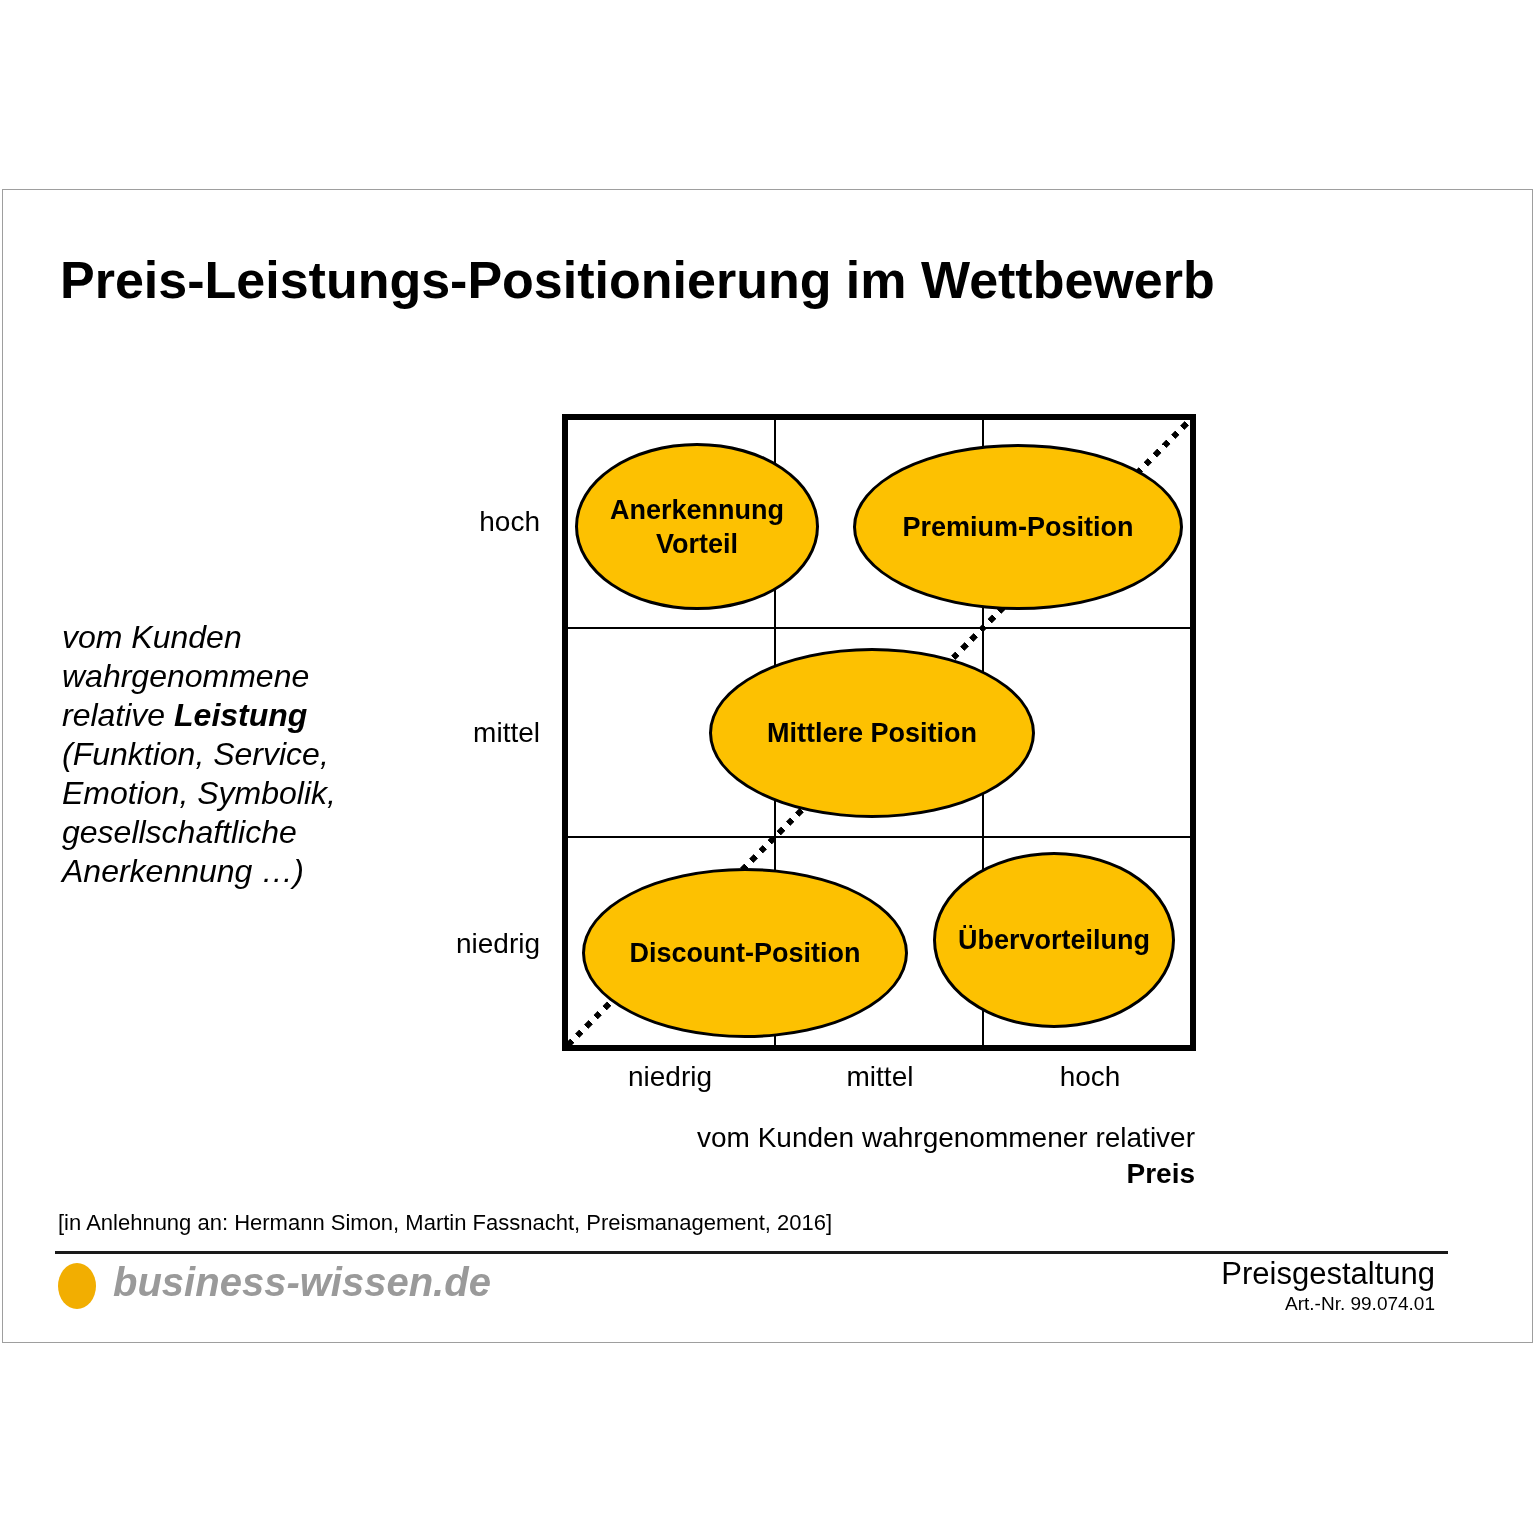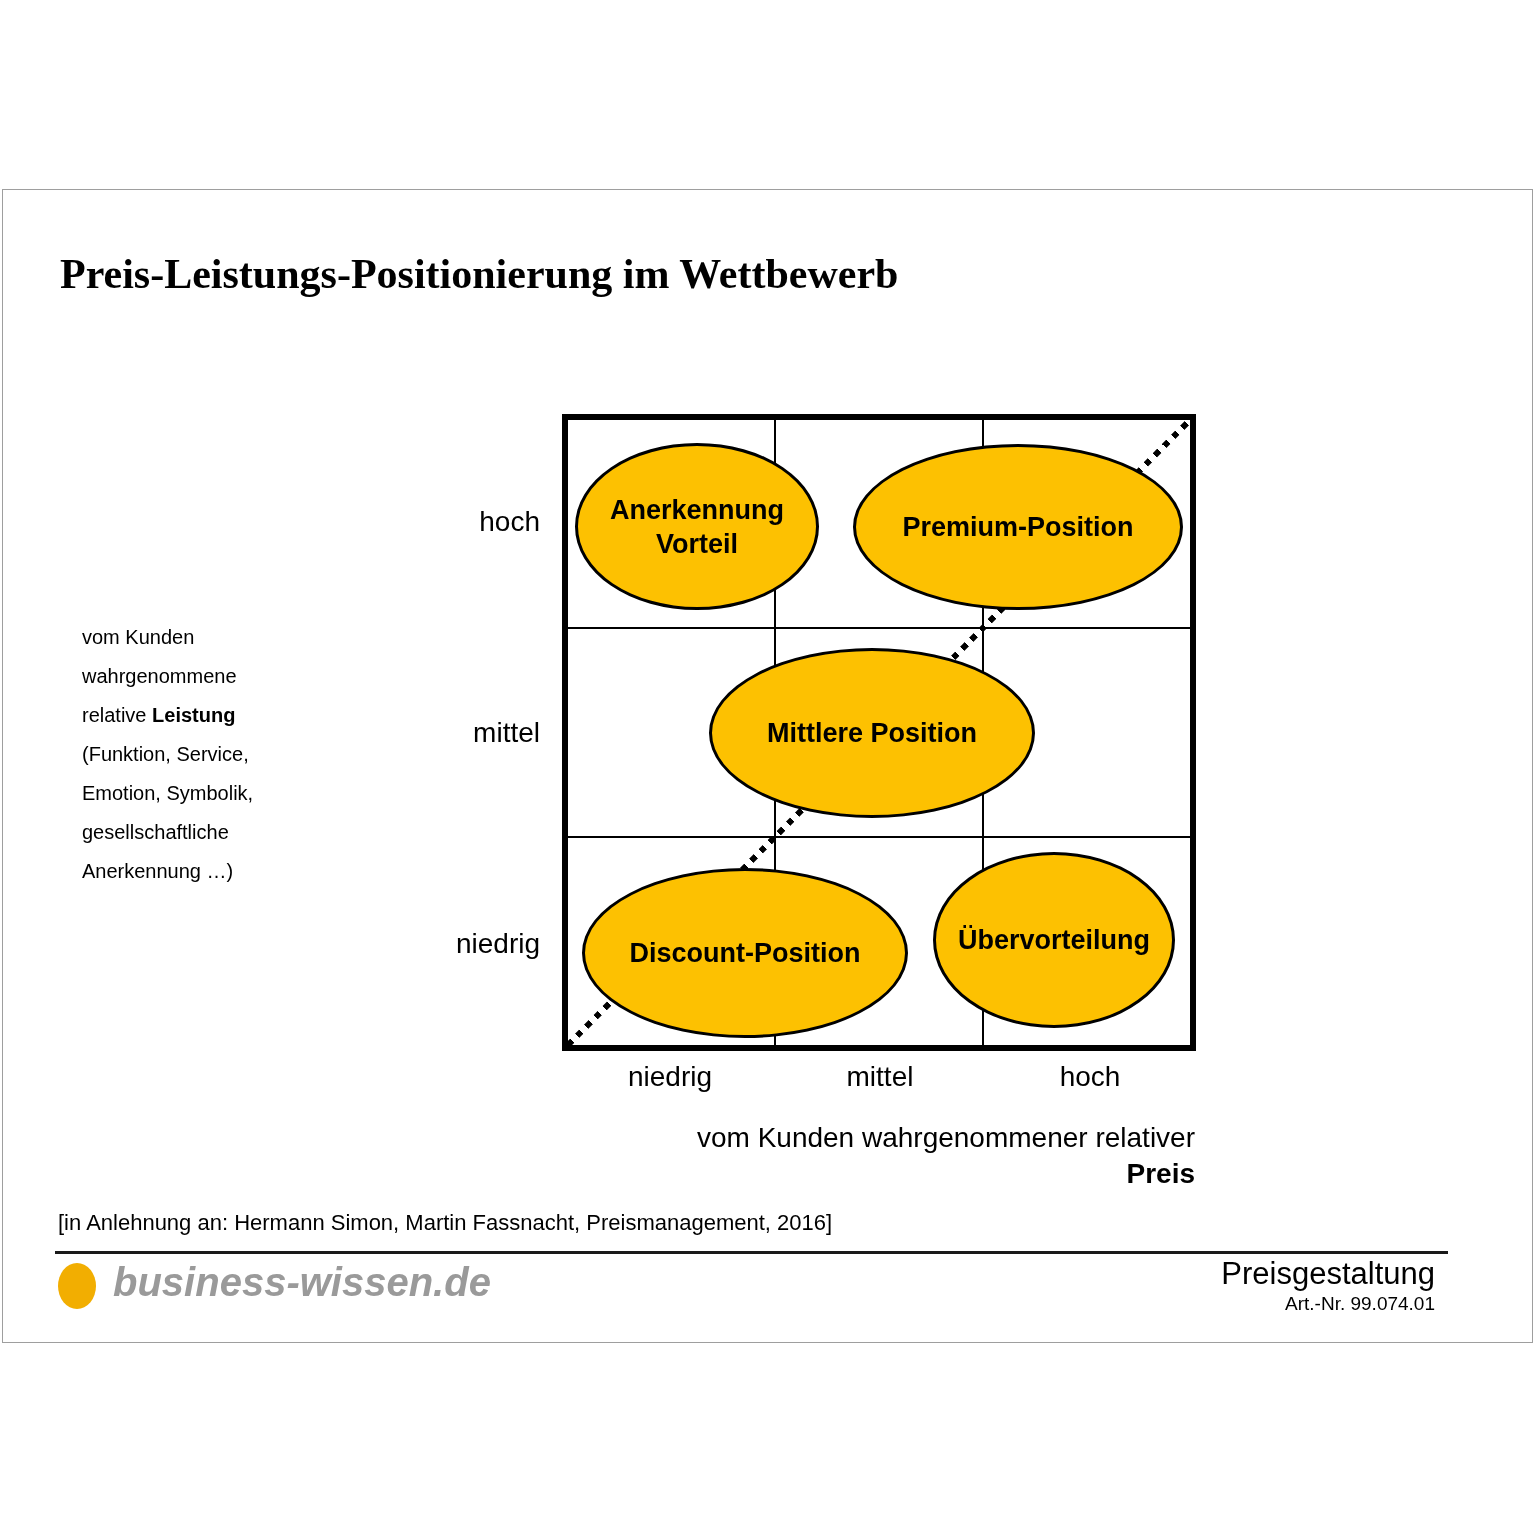--- a/index.html
+++ b/index.html
@@ -18,32 +18,32 @@
     position: absolute;
     left: 2px; top: 189px;
     width: 1531px; height: 1154px;
     border: 1px solid #9e9e9e;
     background: #fff;
   }
 
   .title {
     position: absolute;
     left: 60px; top: 250px;
-    font-size: 42px;
+    font-size: 52px;
     font-weight: bold;
     letter-spacing: 0px;
-    font-family: Liberation Serif, serif;
   }
 
   .y-desc {
     position: absolute;
-    left: 82px; top: 618px;
-    font-size: 20px;
+    left: 62px; top: 618px;
+    font-size: 32px;
     line-height: 39px;
     color: #000;
+    font-style: italic;
   }
   .y-desc .b { font-weight: bold; }
 
   .y-tick {
     position: absolute;
     left: 330px;
     width: 210px;
     text-align: right;
     font-size: 28px;
     line-height: 34px;

